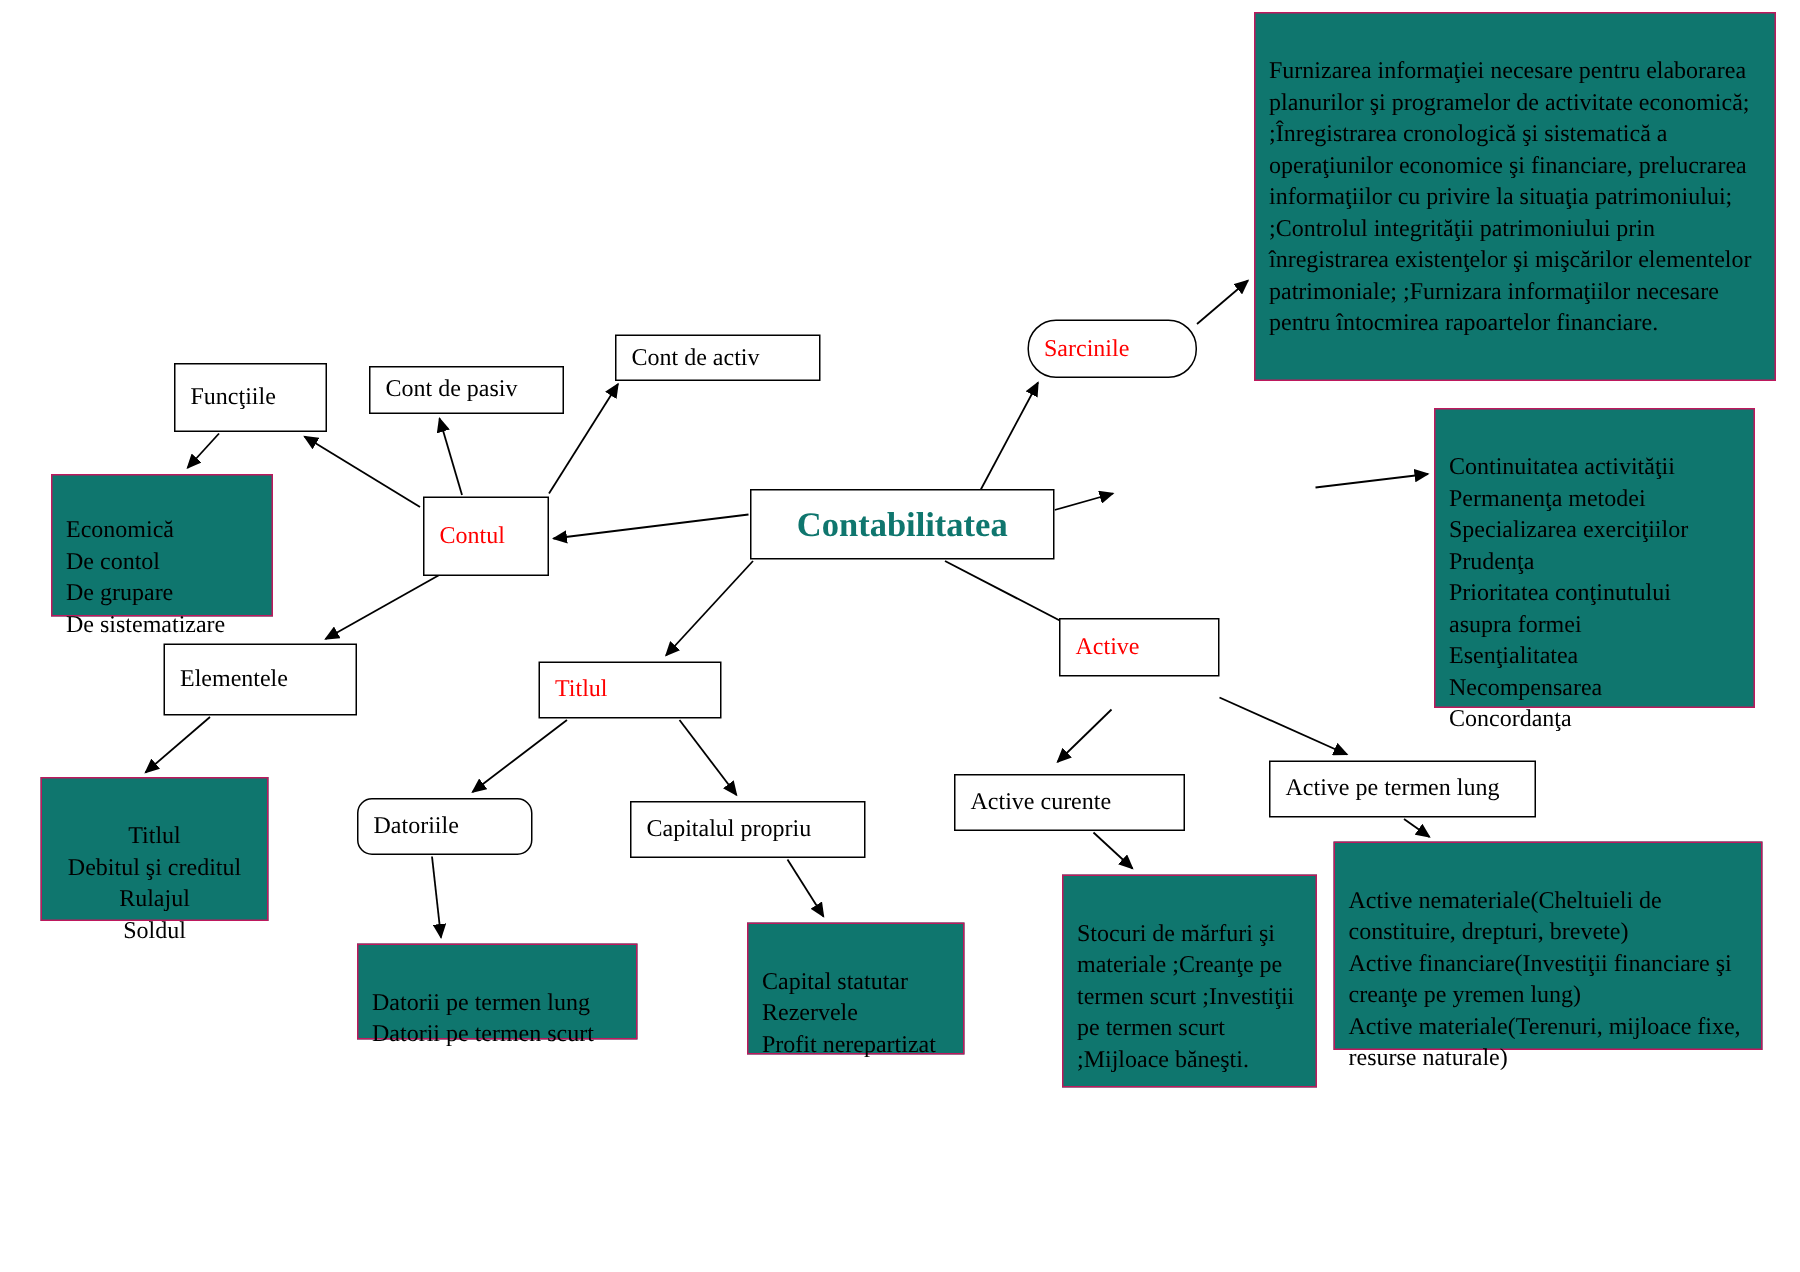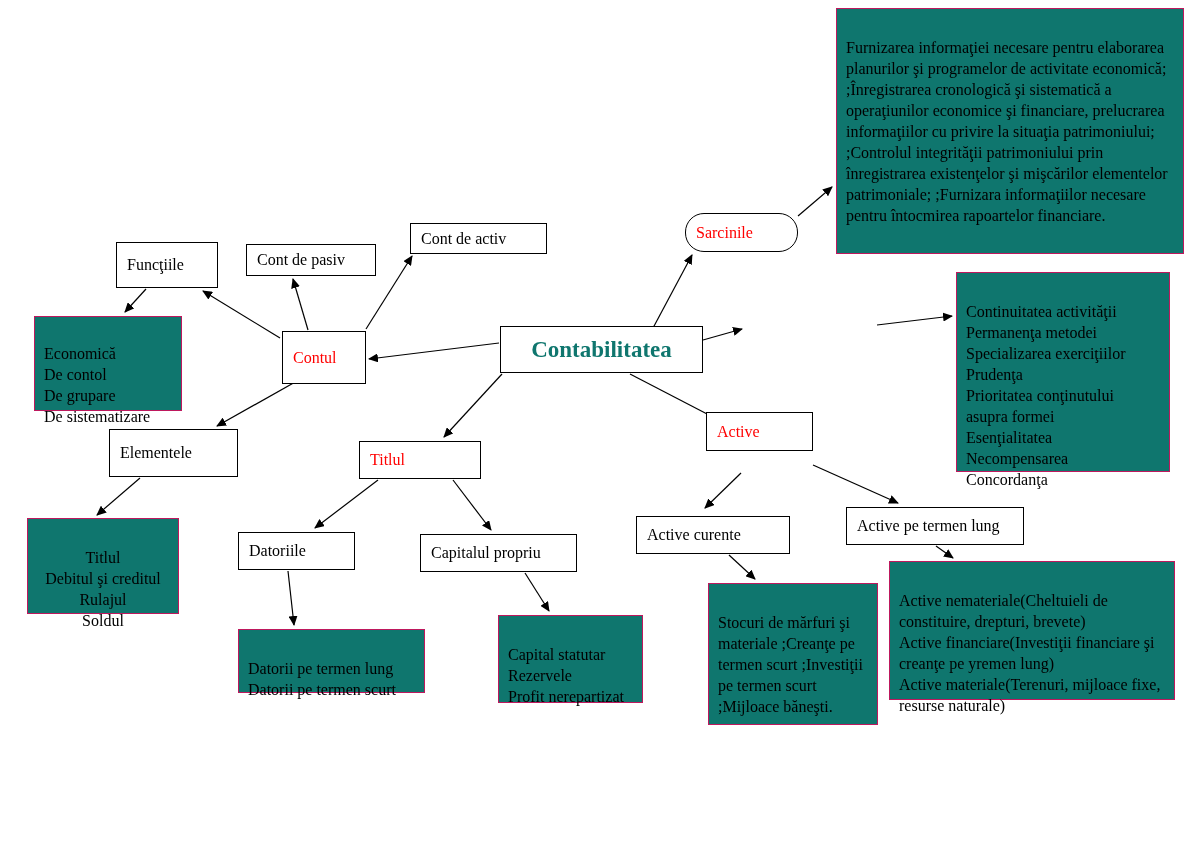--- a/index.html
+++ b/index.html
@@ -24,21 +24,21 @@
   #n-contabilitatea{left:500px;top:326px;width:203px;height:47px;}
   #n-contul{left:282px;top:331px;width:84px;height:53px;}
   #n-functiile{left:116px;top:242px;width:102px;height:46px;}
   #n-cont-de-pasiv{left:246px;top:244px;width:130px;height:32px;}
   #n-cont-de-activ{left:410px;top:223px;width:137px;height:31px;}
   #n-sarcinile{left:685px;top:213px;width:113px;height:39px;border-radius:19px;}
   #n-principiile{left:745px;top:311px;width:131px;height:37px;}
   #n-elementele{left:109px;top:429px;width:129px;height:48px;}
   #n-pasive{left:359px;top:441px;width:122px;height:38px;}
   #n-active{left:706px;top:412px;width:107px;height:39px;}
-  #n-datoriile{left:238px;top:532px;width:117px;height:38px;}
+  #n-datoriile{left:238px;top:532px;width:117px;height:38px;border-radius:10px;}
   #n-capitalul-propriu{left:420px;top:534px;width:157px;height:38px;}
   #n-active-curente{left:636px;top:516px;width:154px;height:38px;}
   #n-active-pe-termen-lung{left:846px;top:507px;width:178px;height:38px;}
   
   #t-sarcini{left:836px;top:8px;width:348px;height:246px;}
   #t-principii{left:956px;top:272px;width:214px;height:200px;}
   #t-functii{left:34px;top:316px;width:148px;height:95px;padding-top:5px;}
   #t-elemente{left:27px;top:518px;width:152px;height:96px;text-align:center;}
   #t-datorii{left:238px;top:629px;width:187px;height:64px;}
   #t-capital{left:498px;top:615px;width:145px;height:88px;}

